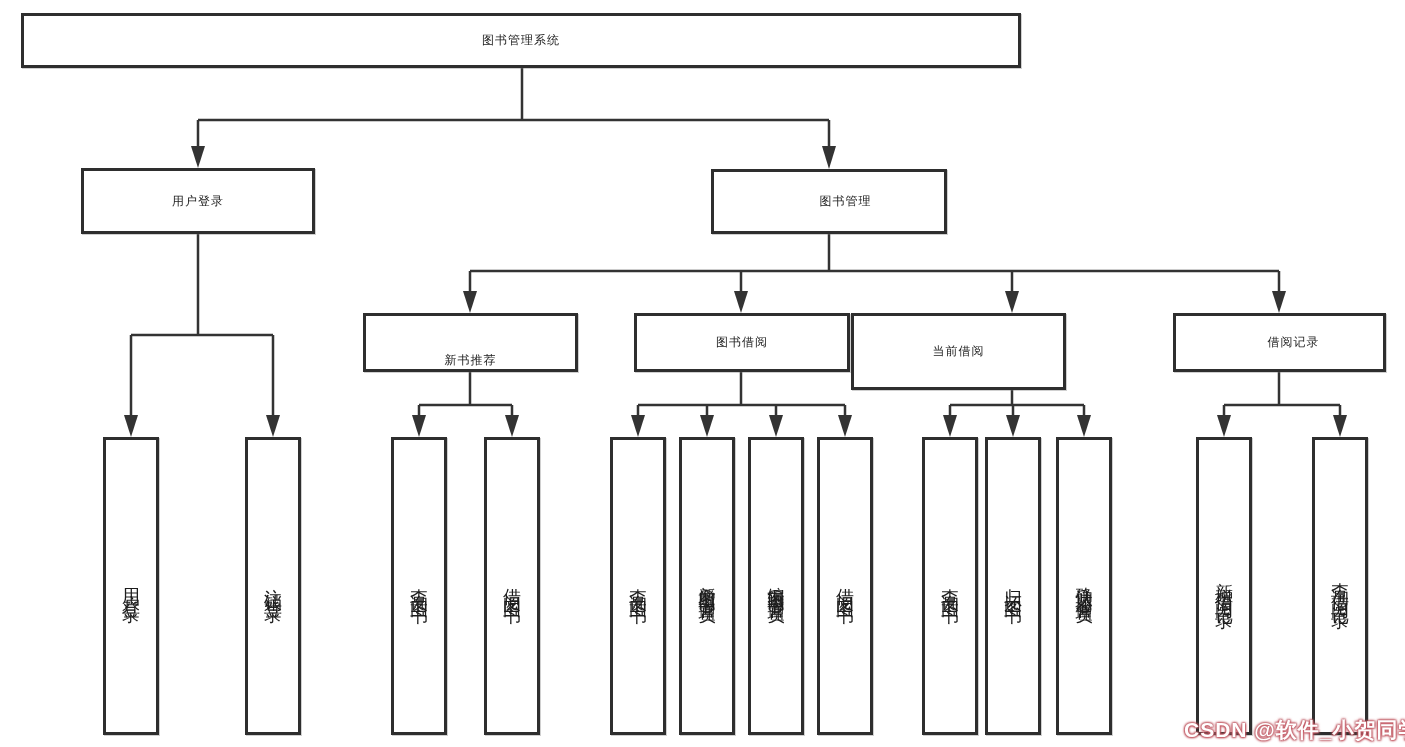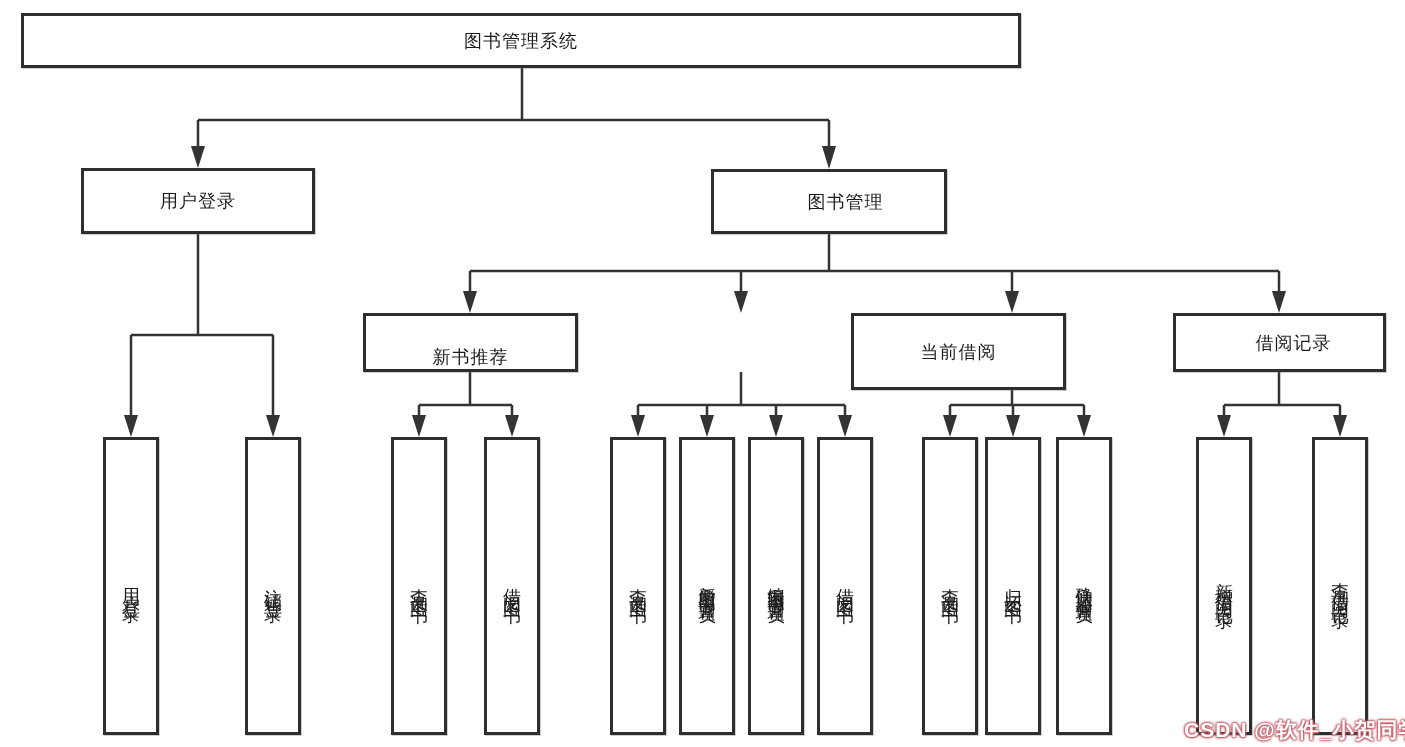--- a/index.html
+++ b/index.html
@@ -14,21 +14,21 @@
     position:absolute;left:0;top:0;width:1405px;height:747px;
     pointer-events:none;
   }
   .box{
     position:absolute;
     box-sizing:border-box;
     background:#ffffff;
     border:3px solid #2e2e2e;
     display:flex;align-items:center;justify-content:center;
     color:#1c1c1c;
-    font-size:18px;
+    font-size:12px;
     letter-spacing:1px;
     box-shadow:1px 1px 0 rgba(120,120,120,.35);
     z-index:2;
   }
   .vbox{
     writing-mode:vertical-rl;
     text-orientation:upright;
     letter-spacing:6px;
     font-size:18px;
     line-height:1;
@@ -125,20 +125,23 @@
   <div class="box n-userlogin">
     <span>用户登录</span>
   </div>
   <div class="box n-bookmgmt">
     <span>图书管理</span>
   </div>
 
   <div class="box n-newbooks">
     <span>新书推荐</span>
   </div>
+  <div class="box n-borrow">
+    <span>图书借阅</span>
+  </div>
   <div class="box n-current">
     <span>当前借阅</span>
   </div>
   <div class="box n-records">
     <span>借阅记录</span>
   </div>
 
   <div class="box leaf vbox l1">
     <span>用户登录</span>
   </div>

